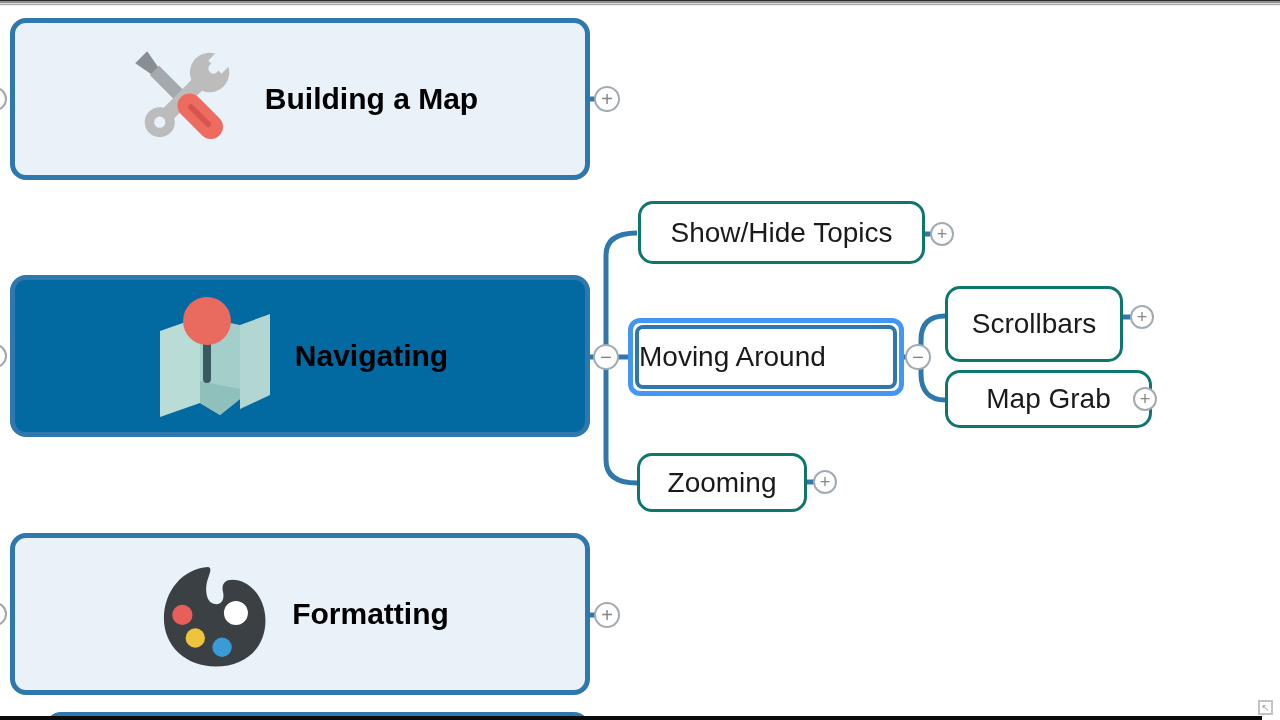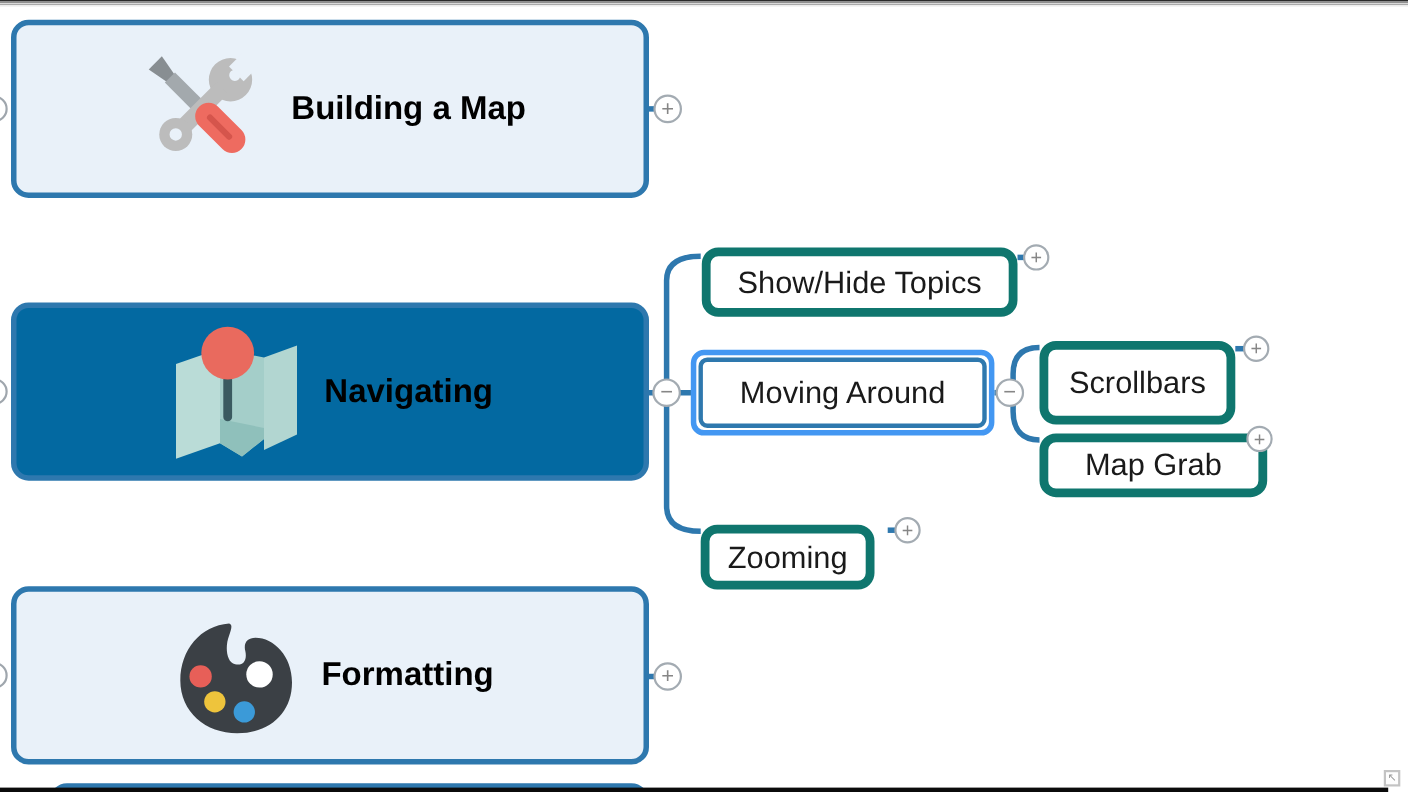--- a/index.html
+++ b/index.html
@@ -6,26 +6,26 @@
   .stage{position:relative;width:1280px;height:720px;background:#ffffff;overflow:hidden;
          font-family:"Liberation Sans",sans-serif;}
   .topstrip{position:absolute;left:0;top:0;width:1280px;height:6px;z-index:5;
     background:linear-gradient(180deg,#2b2b2b 0%,#2b2b2b 22%,#8f8f8f 22%,#8f8f8f 45%,
                #d9d9d9 45%,#d9d9d9 62%,#a9a9a9 62%,#a9a9a9 80%,#ededed 80%,#ededed 100%);}
   svg.connectors{position:absolute;left:0;top:0;z-index:1;}
   .node{position:absolute;box-sizing:border-box;display:flex;align-items:center;
         justify-content:center;z-index:2;}
   .main-node{border:5px solid #2e78ae;border-radius:16px;background:#e9f1f9;gap:21px;}
   .main-node .label{font-size:30px;font-weight:bold;color:#000;white-space:nowrap;}
-  .sub-node{border:8px solid #0f766e;border-radius:15px;background:#ffffff;margin-top:24px;}
+  .sub-node{border:3px solid #0f766e;border-radius:15px;background:#ffffff;}
   .sub-node .label{font-size:28px;color:#1a1a1a;white-space:nowrap;}
   .selection{position:absolute;box-sizing:border-box;border:5px solid #4397f2;border-radius:12px;
              background:#ffffff;padding:2px;z-index:2;}
   .selection .inner{box-sizing:border-box;width:100%;height:100%;border:4px solid #2e78ae;
-             border-radius:8px;background:#fff;display:flex;align-items:center;justify-content:center;}
+             border-radius:8px;background:#fff;display:flex;align-items:center;}
   .selection .label{font-size:28px;color:#1a1a1a;white-space:nowrap;}
   .toggle{position:absolute;box-sizing:border-box;border-radius:50%;background:#fff;
           border:2px solid #a3abb2;color:#868686;display:flex;align-items:center;
           justify-content:center;font-size:20px;line-height:1;z-index:3;cursor:pointer;}
   .toggle.big{width:26px;height:26px;}
   .toggle.small{width:24px;height:24px;font-size:18px;}
   .edgearc{position:absolute;width:24px;height:24px;border-radius:50%;background:#fff;
            border:2px solid #9fa6ad;left:-17px;z-index:3;box-sizing:border-box;}
   .icon{display:flex;align-items:center;justify-content:center;}
   .bottomstrip{position:absolute;left:0;top:716px;width:1262px;height:4px;background:#0b0b0b;z-index:6;}
@@ -130,21 +130,21 @@
   <div class="node sub-node" style="left:945px;top:286px;width:178px;height:76px;">
     <span class="label">Scrollbars</span>
   </div>
   <div class="toggle small" style="left:1130px;top:305px;">+</div>
 
   <div class="node sub-node" style="left:945px;top:370px;width:207px;height:58px;">
     <span class="label">Map Grab</span>
   </div>
   <div class="toggle small" style="left:1133px;top:387px;">+</div>
 
-  <div class="node sub-node" style="left:637px;top:453px;width:158px;height:59px;">
+  <div class="node sub-node" style="left:637px;top:453px;width:170px;height:59px;">
     <span class="label">Zooming</span>
   </div>
   <div class="toggle small" style="left:813px;top:470px;">+</div>
 
   <div class="node main-node" style="left:45px;top:712px;width:545px;height:40px;"></div>
 
   <div class="bottomstrip"></div>
   <div class="restore">↖</div>
 
 </div>

